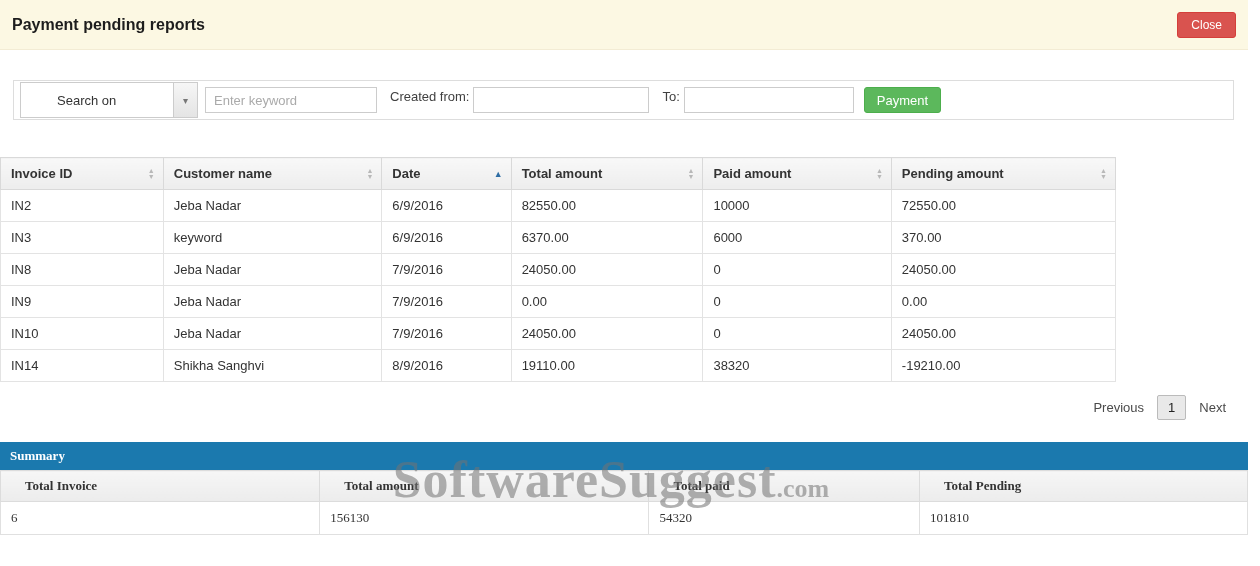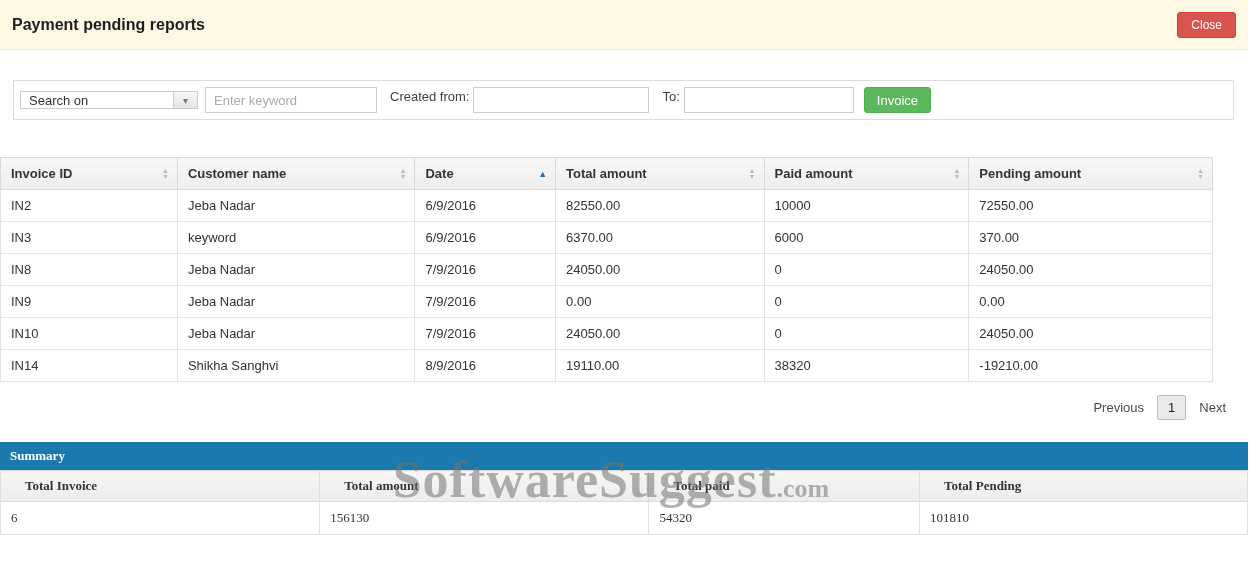--- a/index.html
+++ b/index.html
@@ -25,22 +25,22 @@
     font-family: "Liberation Sans", sans-serif;
   }
 
   
   .search-panel {
     margin: 30px 14px 0 13px; border: 1px solid #ddd;
     height: 40px; display: flex; align-items: center; padding: 0 6px;
     background: #fff;
   }
   .combo {
-    width: 178px; height: 18px; border: 1px solid #ccc; background: #fff;
-    display: flex; align-items: stretch; cursor: pointer; margin-right: 7px;
+    width: 178px; height: 36px; border: 1px solid #ccc; background: #fff;
+    display: flex; align-items: stretch; cursor: pointer; margin-right: 7px; padding-left: 28px;
   }
   .combo-text { flex: 1; display: flex; align-items: center; padding-left: 8px; color: #333; }
   .combo-btn {
     width: 24px; background: linear-gradient(#f6f6f6, #e4e4e4);
     border-left: 1px solid #ccc; display: flex; align-items: center; justify-content: center;
     color: #777; font-size: 10px;
   }
   .txt {
     height: 26px; border: 1px solid #ccc; padding: 0 8px; font-size: 13px;
     color: #555; font-family: "Liberation Sans", sans-serif; outline: none;
@@ -50,21 +50,21 @@
   .w-date { width: 176px; }
   .w-date2 { width: 170px; }
   .lbl { color: #404040; margin: 0 4px 8px 13px; white-space: nowrap; }
   .btn-search {
     margin-left: 10px; background: #5cb85c; border: 1px solid #4cae4c; color: #fff;
     font-size: 13px; height: 26px; padding: 0 12px; border-radius: 3px; cursor: pointer;
     font-family: "Liberation Sans", sans-serif;
   }
 
   
-  table.grid { width: 1213px; border-collapse: collapse; margin-top: 37px; font-size: 13px; border-radius: 23px; }
+  table.grid { width: 1116px; border-collapse: collapse; margin-top: 37px; font-size: 13px; border-radius: 23px; }
   table.grid th {
     background: linear-gradient(#f8f8f8, #ededed);
     border: 1px solid #d9d9d9; text-align: left; font-weight: bold; color: #333;
     padding: 8px 26px 8px 10px; position: relative; cursor: pointer;
   }
   table.grid td {
     border: 1px solid #e3e3e3; padding: 8px 10px; color: #333; background: #fff;
   }
   .sort-dual {
     position: absolute; right: 8px; top: 50%; transform: translateY(-50%);
@@ -126,21 +126,21 @@
   <div class="search-panel">
     <div class="combo">
       <span class="combo-text">Search on</span>
       <span class="combo-btn">▾</span>
     </div>
     <input class="txt w-keyword" type="text" placeholder="Enter keyword" style="">
     <span class="lbl">Created from:</span>
     <input class="txt w-date" type="text" value="" style="">
     <span class="lbl">To:</span>
     <input class="txt w-date2" type="text" value="" style="">
-    <button class="btn-search">Invoice</button>
+    <button class="btn-search">Payment</button>
   </div>
 
   <table class="grid">
     <colgroup>
       <col style="width:14.6%">
         <col style="width:19.6%">
         <col style="width:11.6%">
       <col style="width:17.2%">
         <col style="width:16.9%">
         <col style="width:20.1%">

